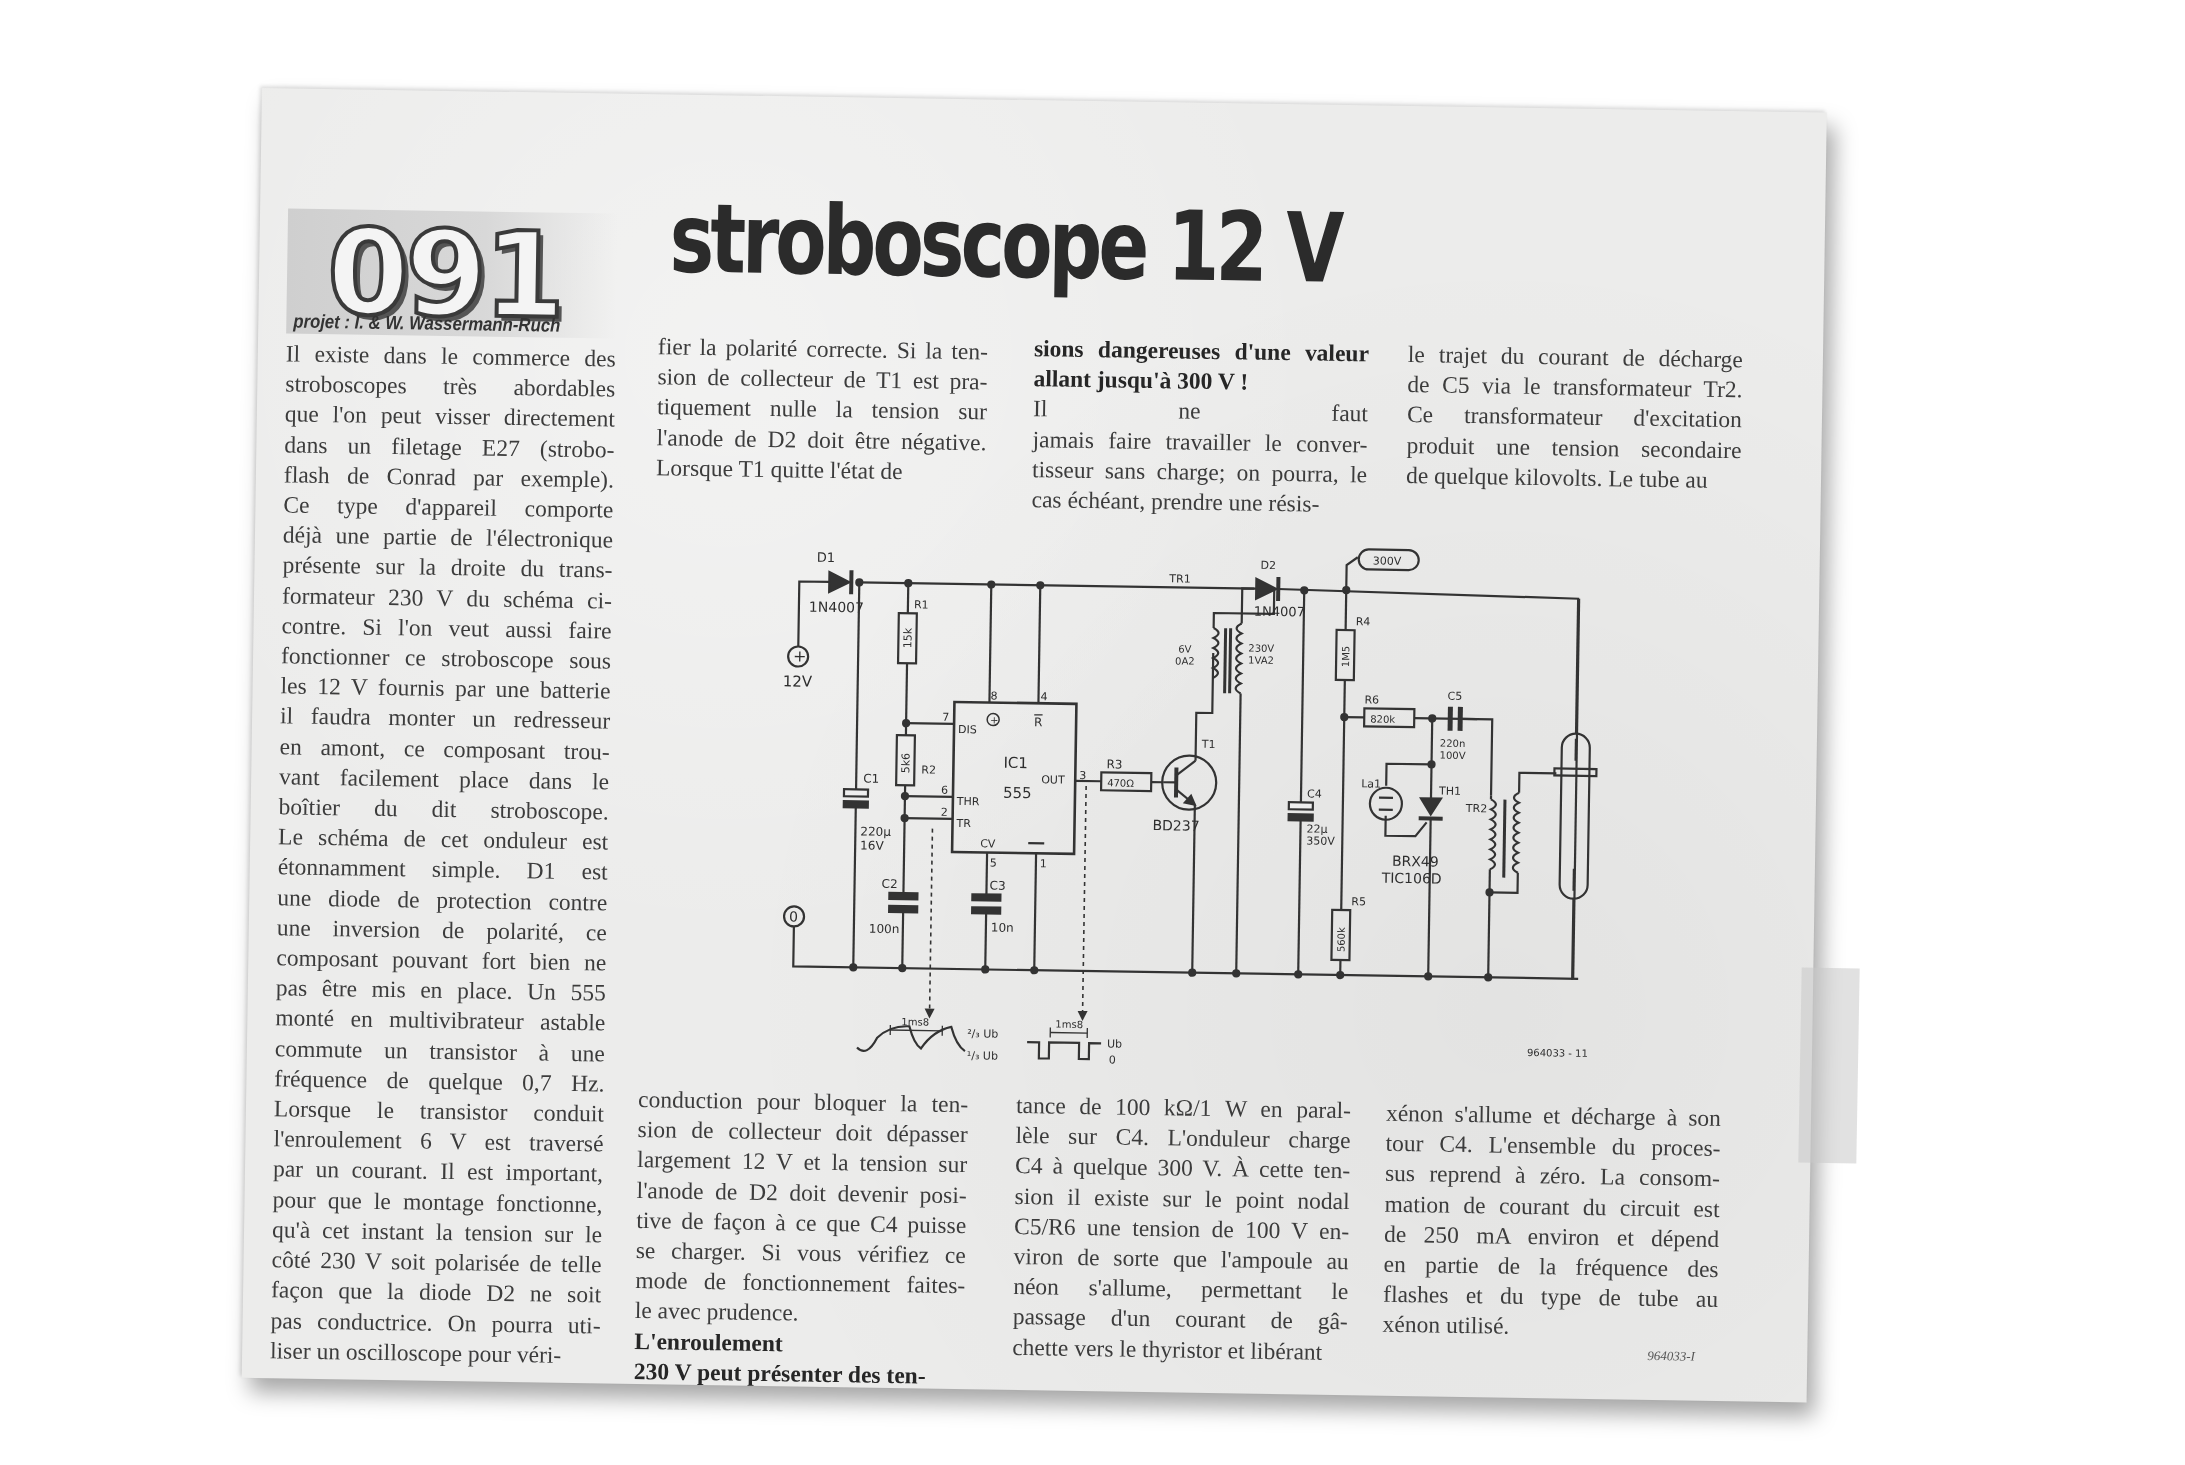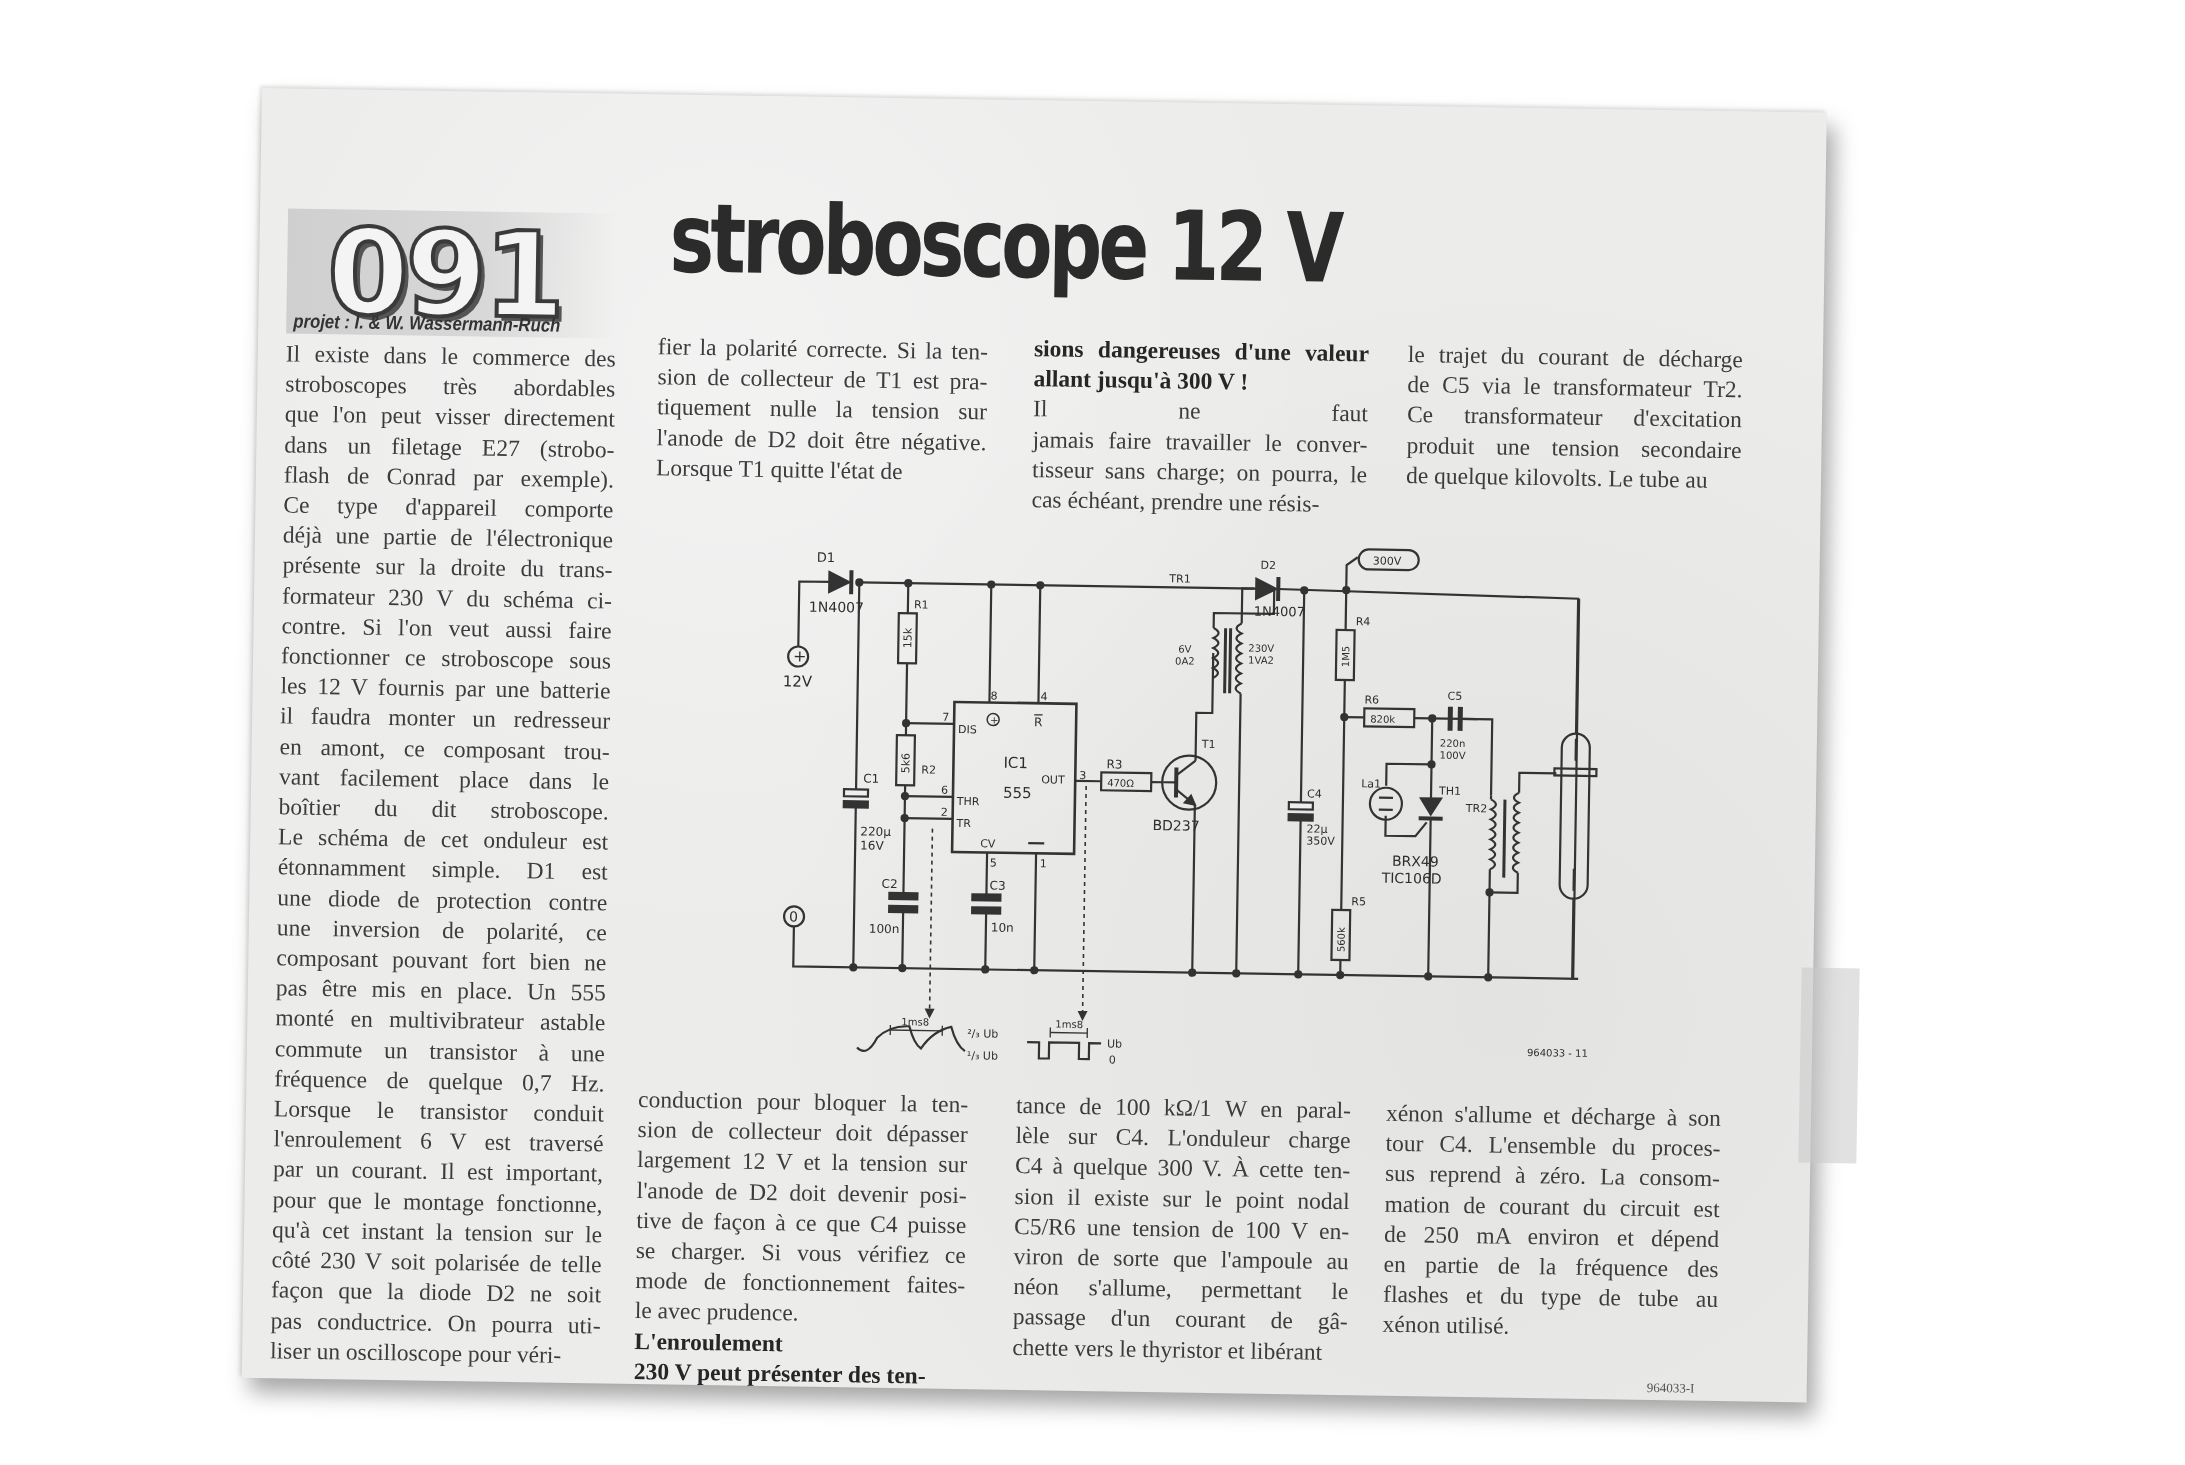--- a/index.html
+++ b/index.html
@@ -50,21 +50,21 @@
   .col .line { display:block; text-align:justify; text-align-last:justify; white-space:nowrap; }
   .col .line.last { text-align-last:left; }
   .col b { color:#262626; }
   .c1 { left:28px; top:250px; width:330px; }
   .c2t { left:400px; top:237px; width:330px; }
   .c3t { left:776px; top:233px; width:335px; }
   .c4t { left:1150px; top:233px; width:335px; }
   .c2b { left:392px; top:990px; width:330px; }
   .c3b { left:770px; top:990px; width:335px; }
   .c4b { left:1140px; top:992px; width:335px; }
-  .ref { position:absolute; left:1405px; top:1270px; font-size:13px; color:#555; }
+  .ref { position:absolute; left:1405px; top:1238px; font-size:13px; color:#555;font-style:italic; }
   .schematic { position:absolute; left:520px; top:430px; width:900px; height:540px; }
   .schematic text { font-family:"DejaVu Sans", sans-serif; fill:#2e2e2e; }
   .tape {
     position:absolute; left:1800px; top:968px; width:58px; height:195px;
     background:rgba(200,200,200,0.55); transform:rotate(1deg);
   }
 </style>
 </head>
 <body>
 

